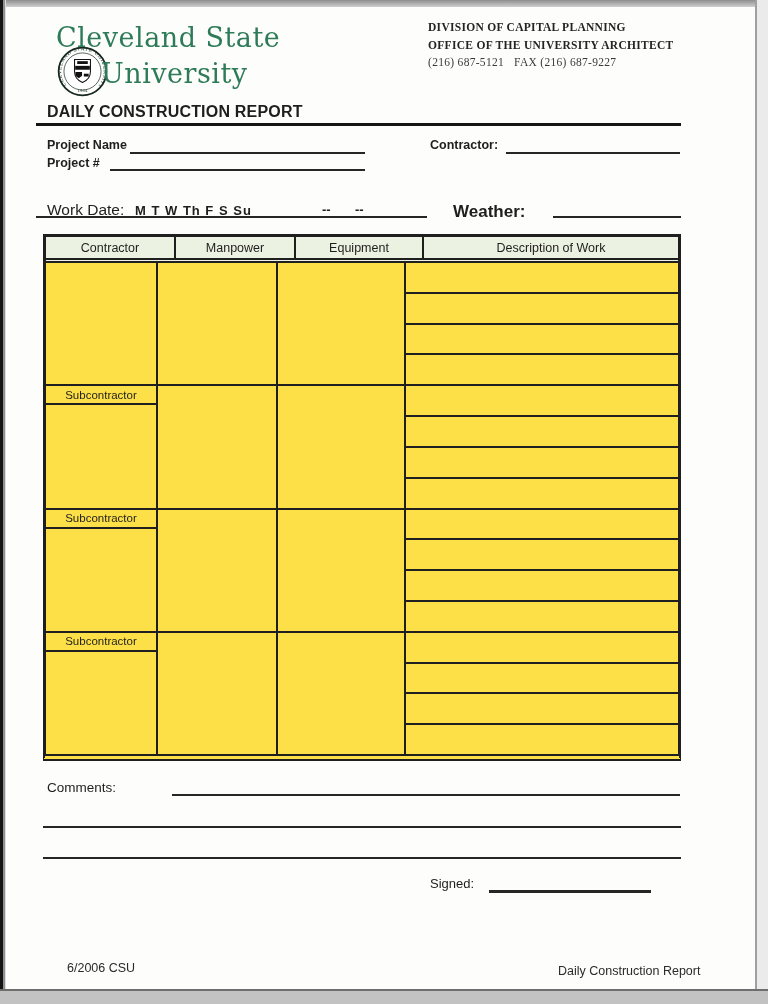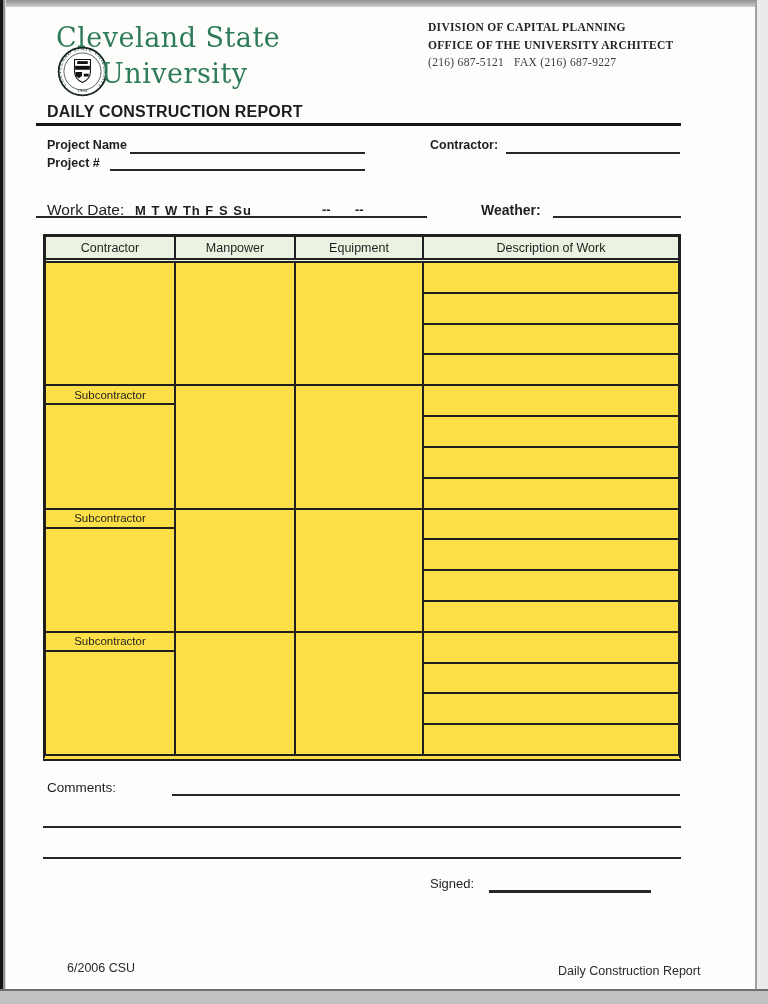--- a/index.html
+++ b/index.html
@@ -42,35 +42,35 @@
            letter-spacing:0.2px; }
   .title-rule { position:absolute; left:36px; top:123px; width:645px; height:3px; background:#151515; }
 
   .lbl  { position:absolute; font-weight:bold; font-size:12.5px; white-space:nowrap; }
   .fline{ position:absolute; height:2px; background:#262626; }
 
   .wd-label   { position:absolute; left:47px; top:201px; font-size:15.5px; }
   .wd-days    { position:absolute; left:135px; top:203px; font-size:13px; font-weight:bold; letter-spacing:1px; }
   .wd-dash1   { position:absolute; left:322px; top:202px; font-size:13px; font-weight:bold; }
   .wd-dash2   { position:absolute; left:355px; top:202px; font-size:13px; font-weight:bold; }
-  .weather-lb { position:absolute; left:453px; top:202px; font-size:14px; font-weight:bold;margin-left:28px; }
+  .weather-lb { position:absolute; left:453px; top:202px; font-size:17px; font-weight:bold; }
 
   
   .dcr-table { position:absolute; left:43px; top:234px; width:638px; height:527px;
                box-sizing:border-box; border:3px solid #1f1f1f; border-bottom:7px double #1f1f1f;
                display:flex; flex-direction:column; background:#fde047; }
   .dcr-thead { display:flex; flex:0 0 21px; background:#ecf2e2;
                border-bottom:5px double #1f1f1f; }
   .dcr-th { box-sizing:border-box; border-right:2px solid #1f1f1f;
             display:flex; align-items:center; justify-content:center; font-size:12.5px; }
   .dcr-th.c1 { width:130px; } .dcr-th.c2 { width:120px; } .dcr-th.c3 { width:128px; }
   .dcr-th.c4 { flex:1; border-right:none; }
   .dcr-section { display:flex; flex:1 1 0; border-bottom:2px solid #1f1f1f; min-height:0; }
   .dcr-section:last-child { border-bottom:none; }
-  .dcr-c1 { width:130px; box-sizing:border-box; border-right:2px solid #1f1f1f; }
+  .dcr-c1 { width:112px; box-sizing:border-box; border-right:2px solid #1f1f1f; }
   .dcr-c2 { width:120px; box-sizing:border-box; border-right:2px solid #1f1f1f; }
   .dcr-c3 { width:128px; box-sizing:border-box; border-right:2px solid #1f1f1f; }
   .dcr-c4 { flex:1; display:flex; flex-direction:column; min-width:0; }
   .sub-box { height:17px; box-sizing:content-box; border-bottom:2px solid #1f1f1f;
              display:flex; align-items:center; justify-content:center; font-size:11.5px; }
   .desc-row { flex:1 1 0; border-bottom:2px solid #1f1f1f; }
   .desc-row:last-child { border-bottom:none; }
 
   .comments-lb { position:absolute; left:47px; top:780px; font-size:13.5px; }
   .signed-lb   { position:absolute; left:430px; top:876px; font-size:13px;text-align:center; }

